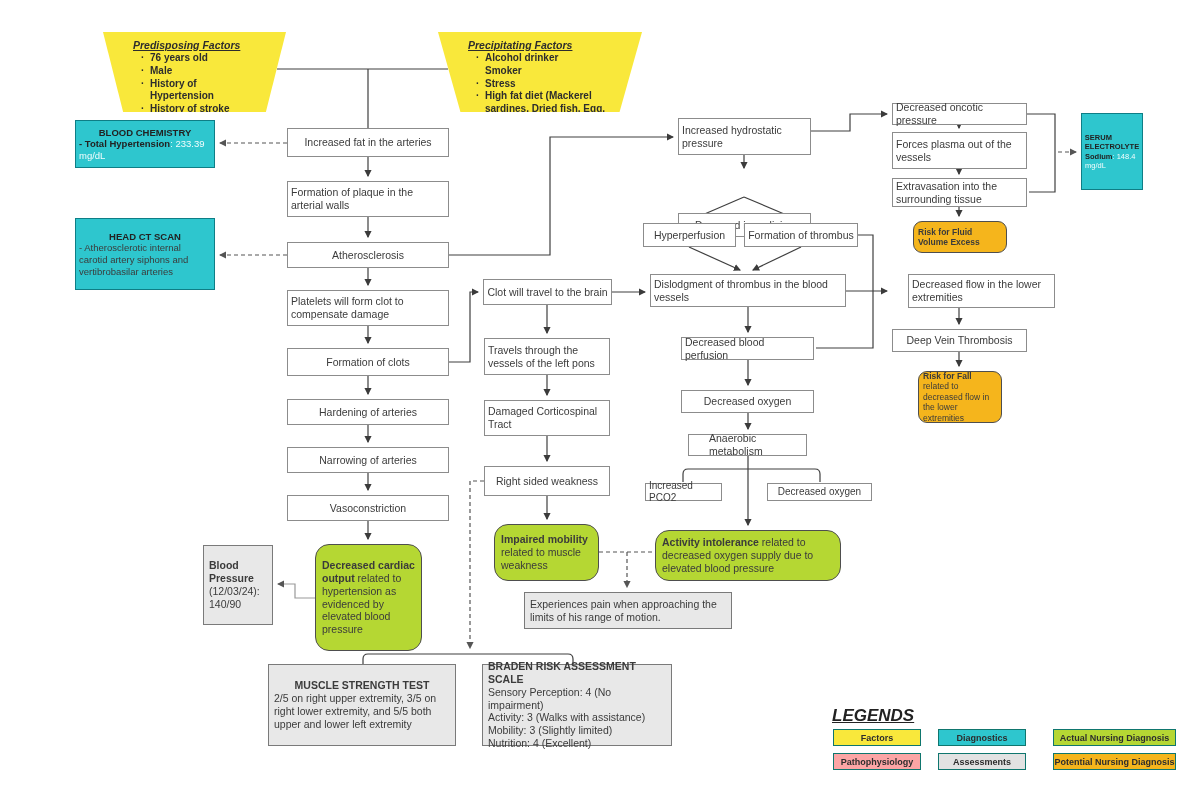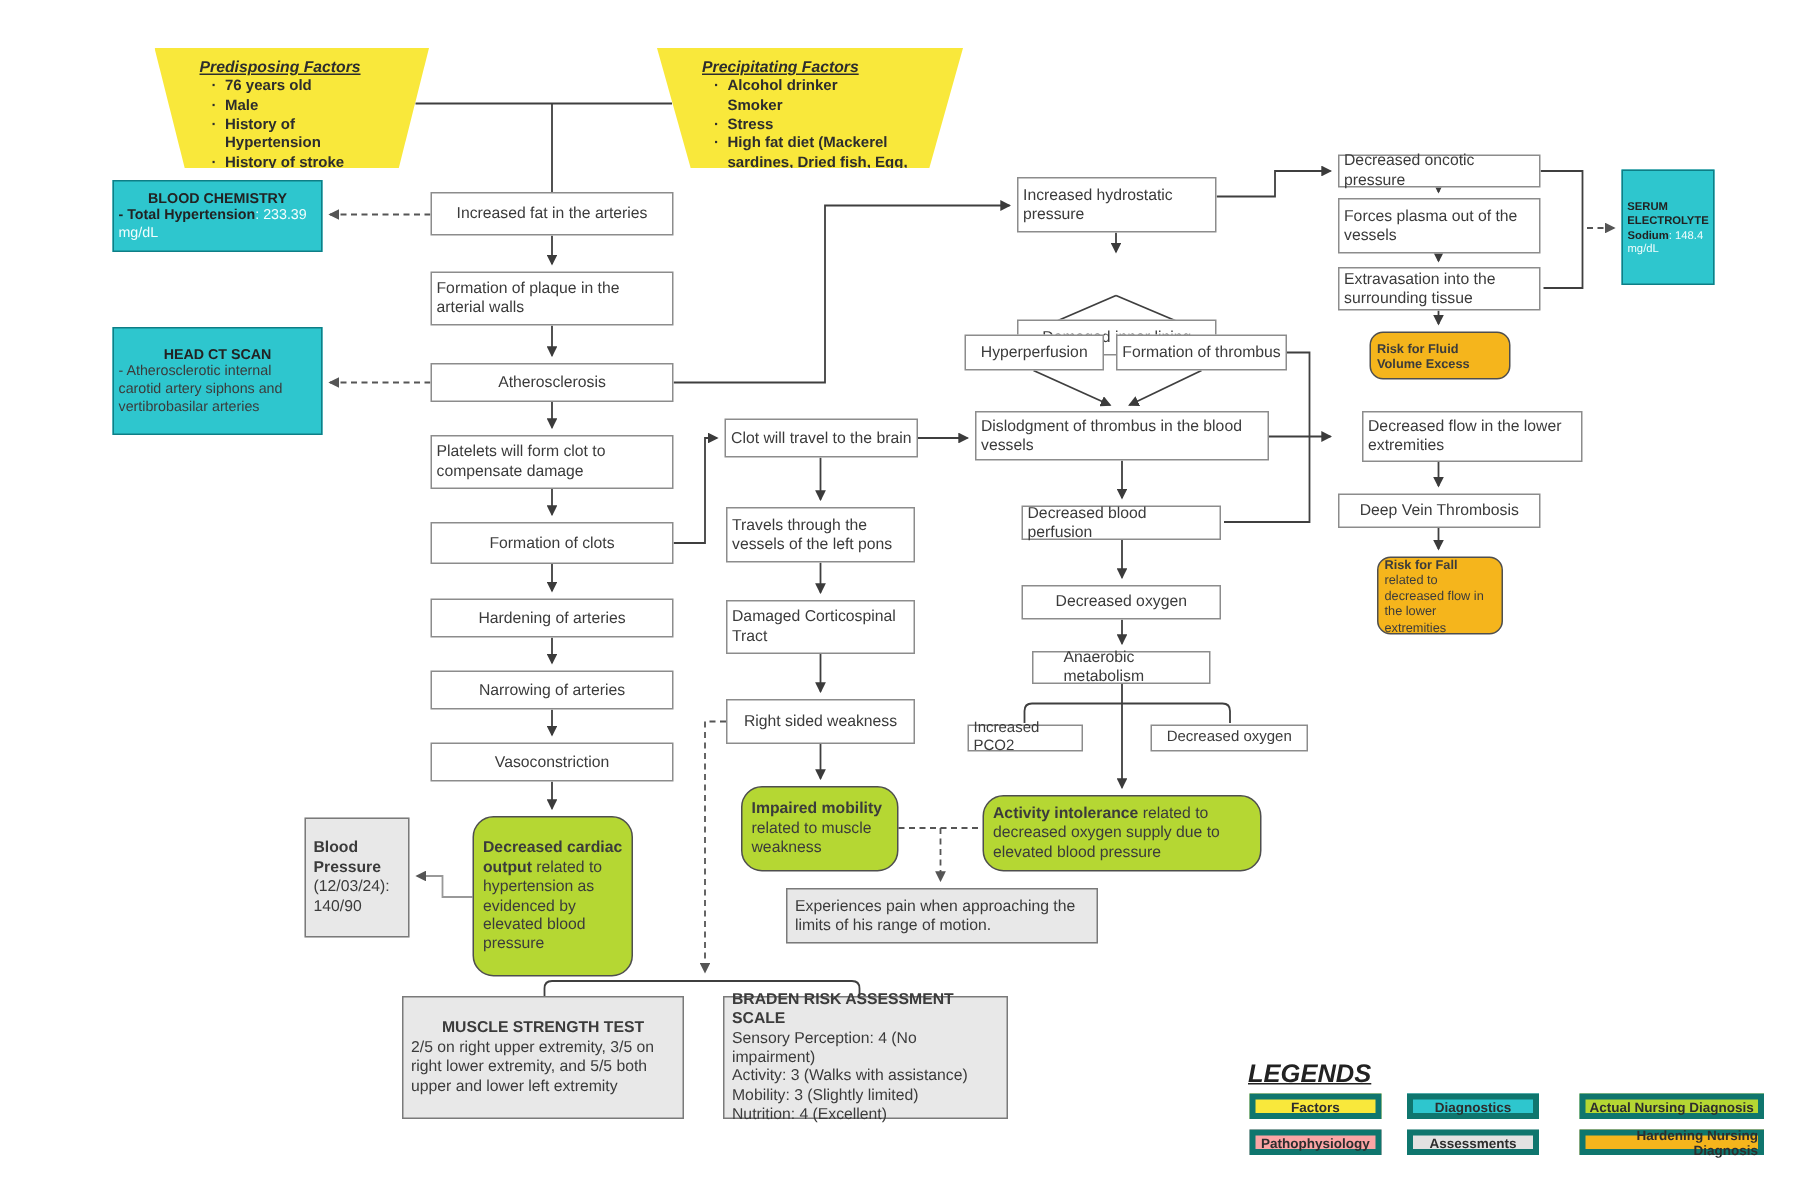--- a/index.html
+++ b/index.html
@@ -23,21 +23,21 @@
         font-size:10px;font-weight:bold;color:#2d2d2d;text-align:left;}
   .trap .tt{font-style:italic;font-weight:bold;text-decoration:underline;font-size:10.5px;margin-bottom:1px;}
   .trap ul{list-style:none;margin:0;padding:0 0 0 6px;}
   .trap li{position:relative;padding-left:11px;line-height:1.28;}
   .trap li::before{content:"\00B7";position:absolute;left:2px;font-weight:bold;}
   .trap li.no-bullet::before{content:"";}
   .prebody{white-space:pre-line;}
   .legend-title{position:absolute;z-index:2;font-size:17px;font-weight:bold;font-style:italic;
                 text-decoration:underline;color:#222;}
   .sw{position:absolute;z-index:2;box-sizing:border-box;height:17px;display:flex;align-items:center;
-      justify-content:center;font-size:9px;font-weight:bold;border:4px solid #0f766e;color:#2d2d2d;text-align:right;}
+      justify-content:center;font-size:9px;font-weight:bold;border:1px solid #0f766e;color:#2d2d2d;}
 </style>
 </head>
 <body>
 
 <div id="canvas">
 
   <svg id="wires" width="1200" height="794" viewBox="0 0 1200 794">
     <defs>
       <marker id="arr" viewBox="0 0 10 10" refX="8.5" refY="5" markerWidth="6" markerHeight="6" orient="auto-start-reverse">
         <path d="M0,0 L10,5 L0,10 z" fill="#3b3b3b"></path>
@@ -194,15 +194,15 @@
 Mobility: 3 (Slightly limited)
 Nutrition: 4 (Excellent)</span>
   </div>
 
   <div class="legend-title" style="left:832px;top:706px;">LEGENDS</div>
   <div class="sw" style="left:833px;top:729px;width:88px;background:#F9E83B;">Factors</div>
   <div class="sw" style="left:938px;top:729px;width:88px;background:#2EC6CE;">Diagnostics</div>
   <div class="sw" style="left:1053px;top:729px;width:123px;background:#B5D733;">Actual Nursing Diagnosis</div>
   <div class="sw" style="left:833px;top:753px;width:88px;background:#fca5a5;">Pathophysiology</div>
   <div class="sw" style="left:938px;top:753px;width:88px;background:#E2E2E2;">Assessments</div>
-  <div class="sw" style="left:1053px;top:753px;width:123px;background:#F5B51C;">Hardening Nursing Diagnosis</div>
+  <div class="sw" style="left:1053px;top:753px;width:123px;background:#F5B51C;">Potential Nursing Diagnosis</div>
 
 </div>
 
 </body></html>

